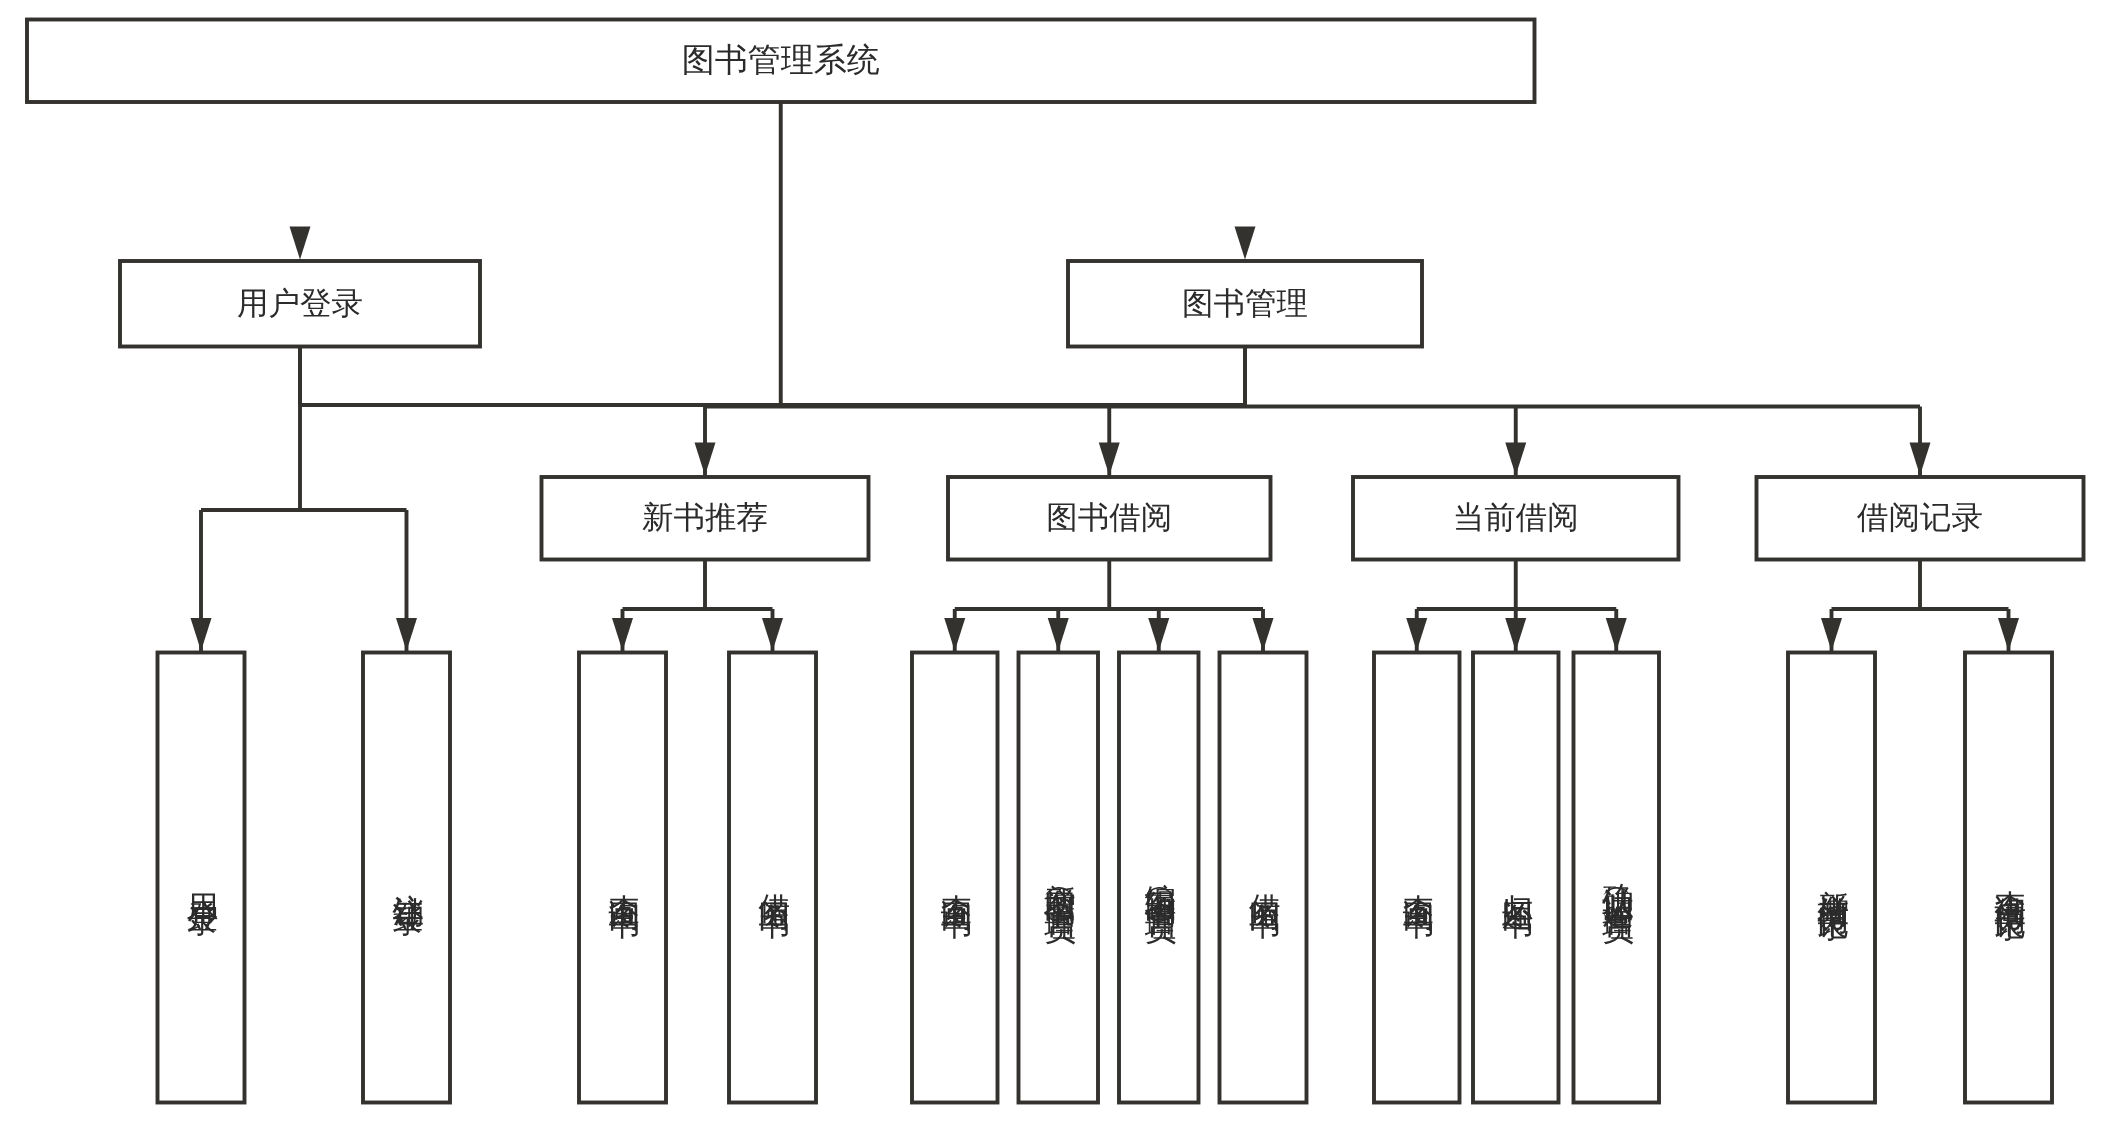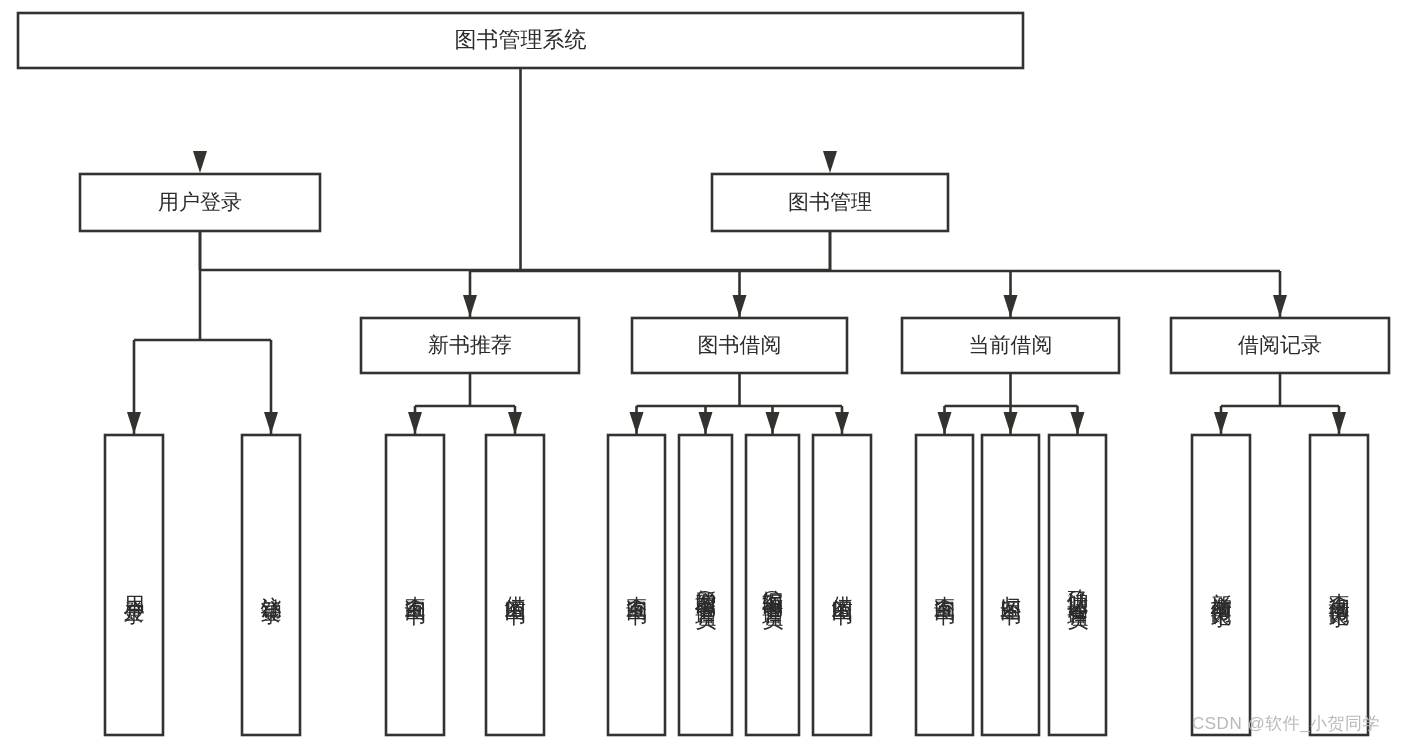--- a/index.html
+++ b/index.html
@@ -209,15 +209,14 @@
         <div class="vtext">确认归还（管理员）</div>
       </div>
       <div class="vtext-wrap" style="left: 1192px; top: 435px; width: 58px; height: 300px;">
         <div class="vtext">新增借阅记录</div>
       </div>
       <div class="vtext-wrap" style="left: 1310px; top: 435px; width: 58px; height: 300px;">
         <div class="vtext">查询借阅记录</div>
       </div>
     </div>
 
-  <div class="watermark">CSDN @软件_小贺同学</div>
 
 </div>
 
 </body></html>

